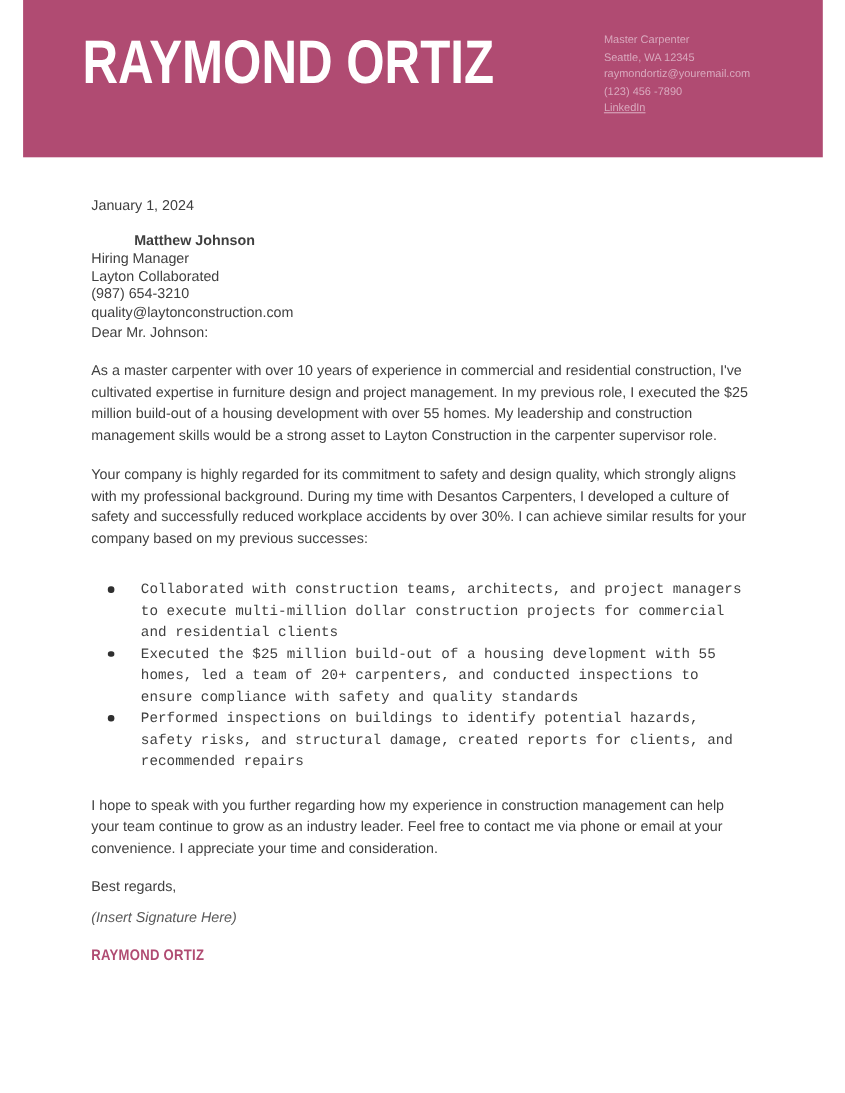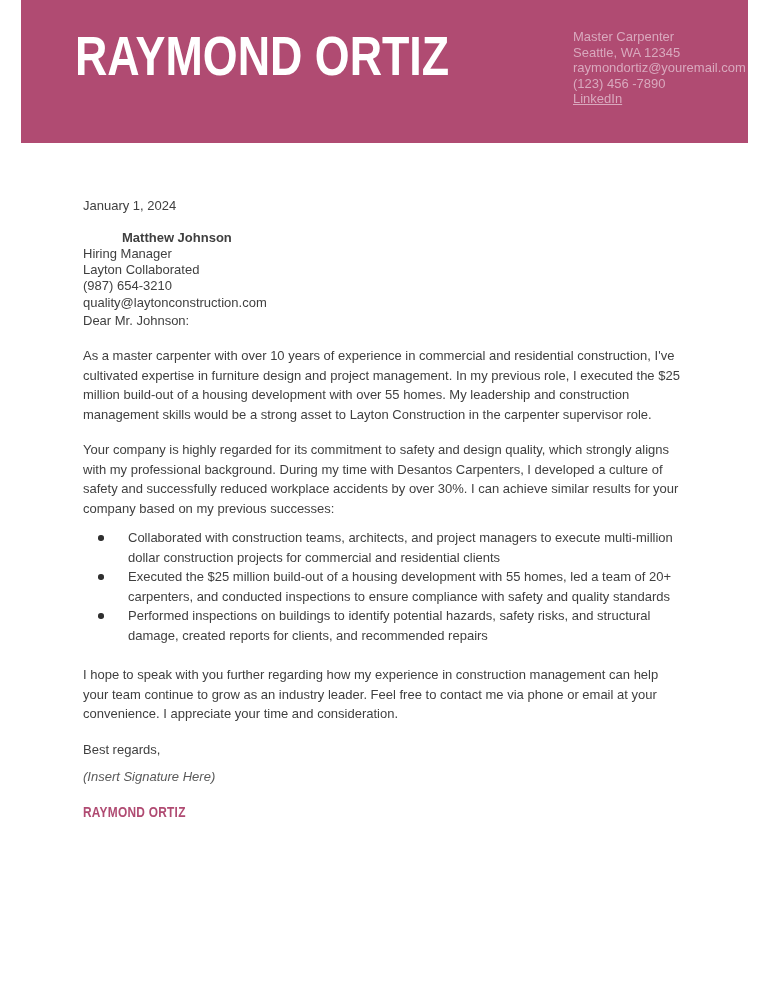--- a/index.html
+++ b/index.html
@@ -27,46 +27,45 @@
     line-height: 1;
     color: #ffffff;
     letter-spacing: 0px;
     transform: scaleX(0.8);
     transform-origin: left top;
     white-space: nowrap;
   }
   .banner-contact {
     position: absolute;
     left: 528px; top: 29px;
-    font-size: 13px;
+    font-size: 10px;
     line-height: 15.5px;
     color: var(--banner-text, #d9a9be);
-    margin-left: 24px;
   }
   .banner-contact .link {
     color: var(--banner-text, #d9a9be);
     text-decoration: underline;
     cursor: pointer;
   }
 
   
   .letter {
     position: absolute;
     left: 83px; top: 143px;
     width: 603px;
     font-size: 13px;
     line-height: 19.5px;
   }
-  .date { margin-top: 53px; }
+  .date { margin-top: 34px; }
   .recipient { margin-top: 14px; line-height: 16.3px; }
   .recipient .bold { font-weight: bold; padding-left: 39px; }
   .salutation { }
   .para { margin-top: 16px; }
   .para-tight { margin-top: 16px; }
-  .bullets { margin-top: 10px; list-style: none; }
+  .bullets { margin-top: 27px; list-style: none; font-family: Liberation Mono, monospace; }
   .bullets li { position: relative; padding-left: 45px; }
   .bullet-dot {
     position: absolute;
     left: 15px; top: 7px;
     width: 5.5px; height: 5.5px;
     border-radius: 50%;
     background: #2f2f2f;
   }
   .closing { margin-top: 20px; }
   .signoff { margin-top: 16px; }

